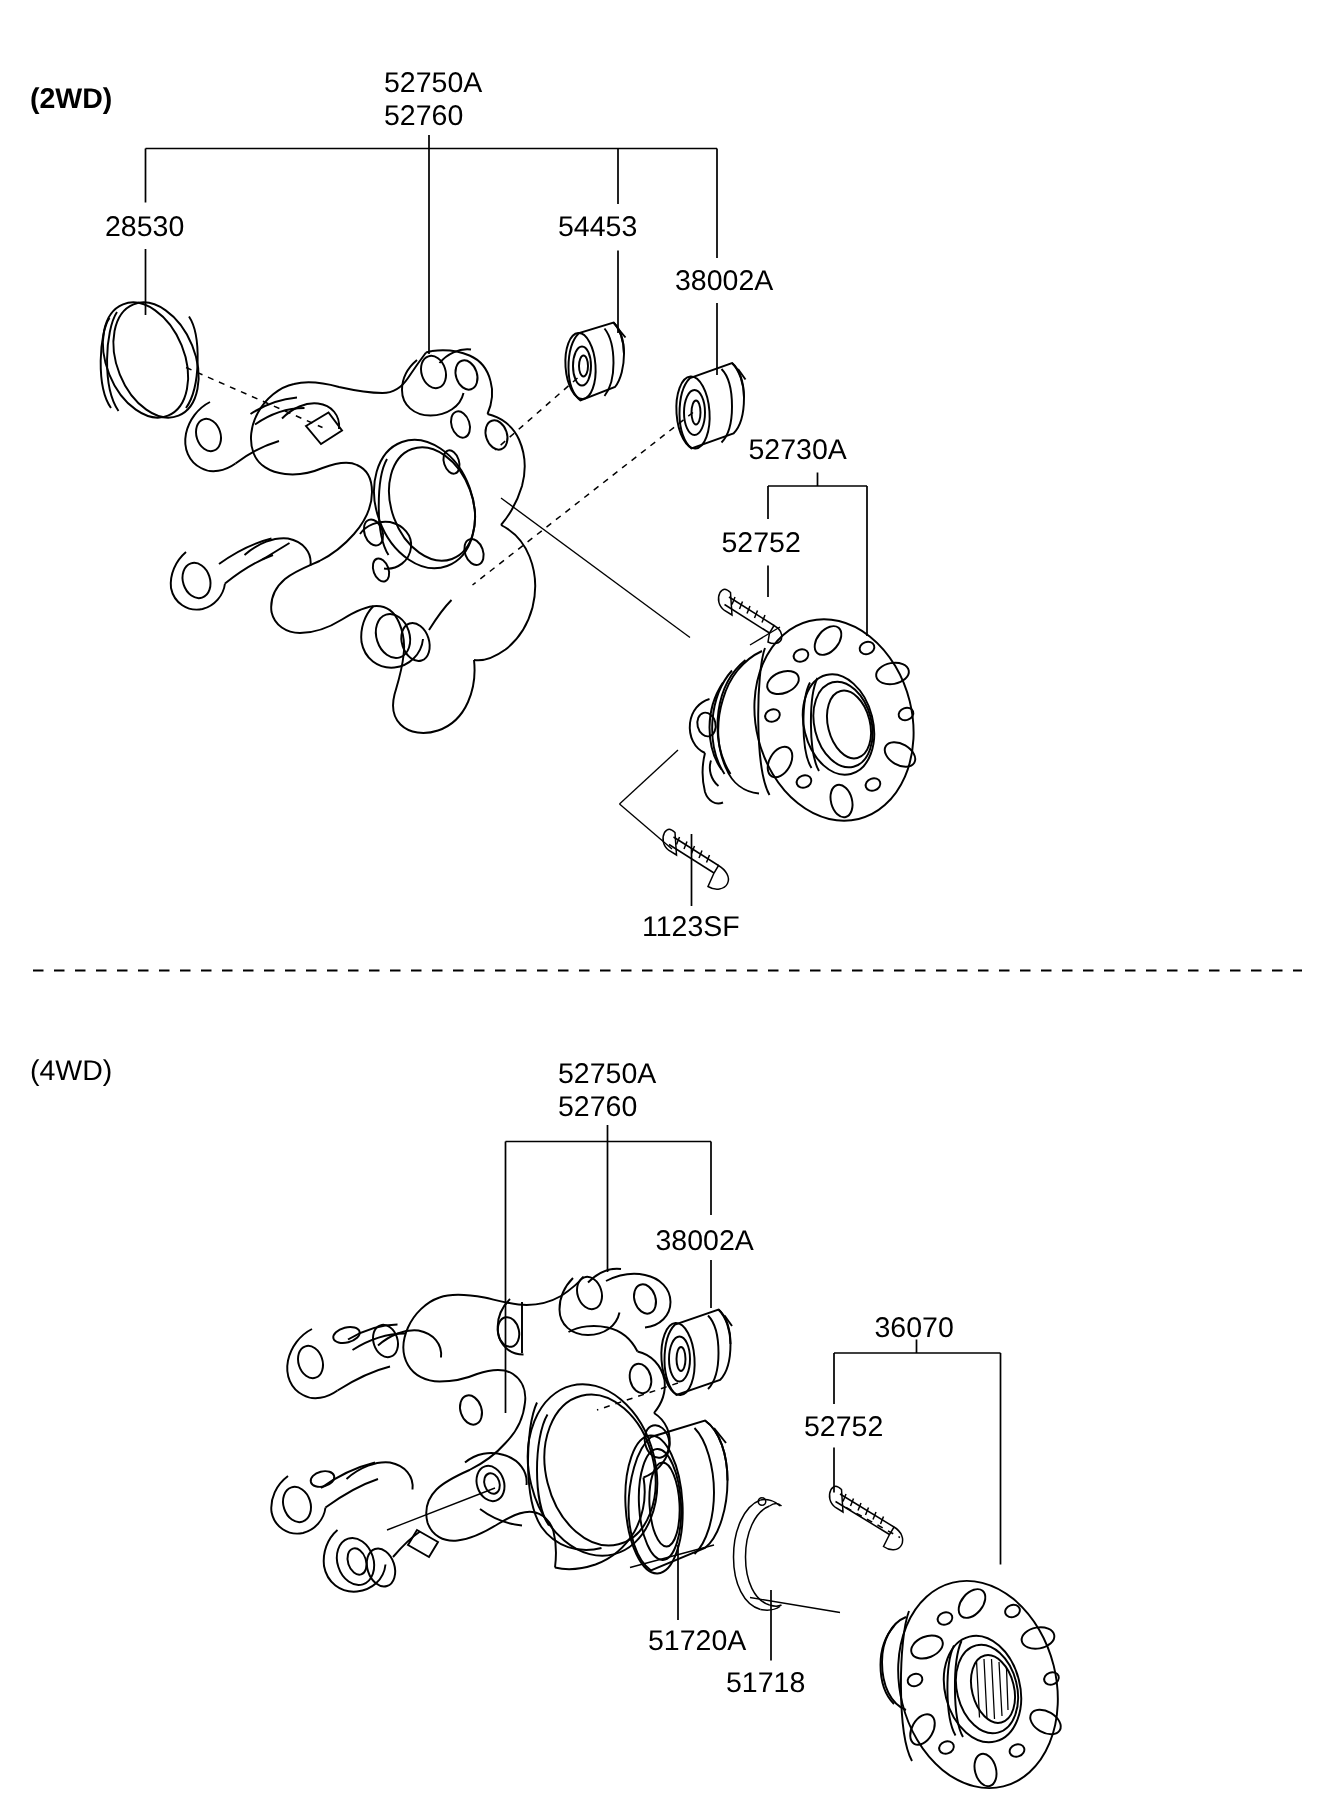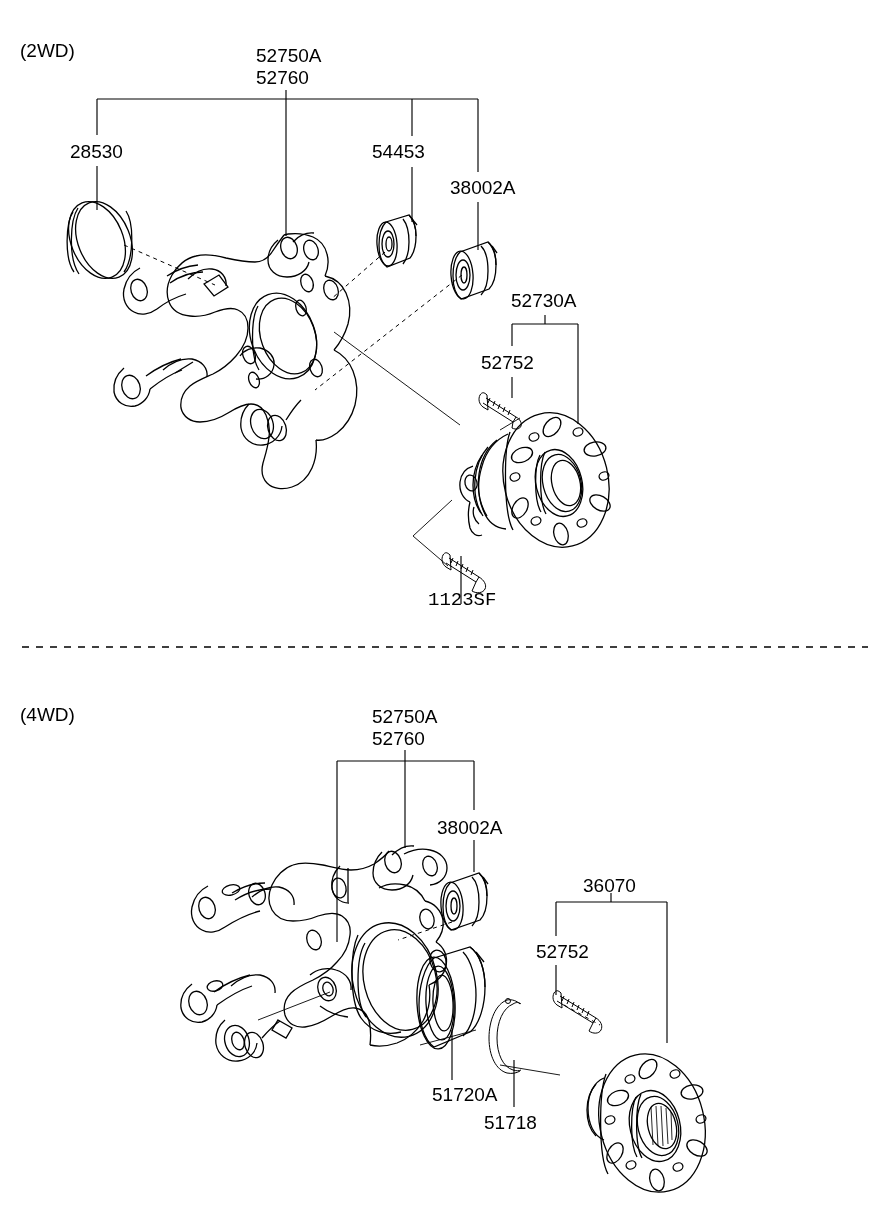--- a/index.html
+++ b/index.html
@@ -28,30 +28,30 @@
   .lead{stroke:#000;stroke-width:1.15;fill:none;}
   .thin{stroke:#000;stroke-width:0.9;fill:none;}
   .dashline{stroke:#000;stroke-width:1.3;fill:none;stroke-dasharray:7 7;}
   .dotlead{stroke:#000;stroke-width:1;fill:none;stroke-dasharray:4 4;}
 </style>
 </head>
 <body>
 
 <div id="sheet">
 
-  <div class="lbl" style="left:20px;top:40px;">(2WD)</div>
+  <div class="lbl" style="left:20px;top:56px;font-weight:bold;">(2WD)</div>
 
   <div class="lbl" style="left:256px;top:45px;">52750A</div>
   <div class="lbl" style="left:256px;top:67px;">52760</div>
   <div class="lbl" style="left:70px;top:141px;">28530</div>
   <div class="lbl" style="left:372px;top:141px;">54453</div>
   <div class="lbl" style="left:450px;top:177px;">38002A</div>
-  <div class="lbl" style="left:511px;top:290px;">52730A</div>
+  <div class="lbl" style="left:499px;top:290px;">52730A</div>
   <div class="lbl" style="left:481px;top:352px;">52752</div>
-  <div class="lbl" style="left:428px;top:590px;font-family:Liberation Mono, monospace;">1123SF</div>
+  <div class="lbl" style="left:428px;top:608px;">1123SF</div>
 
   <div class="lbl" style="left:20px;top:660px;margin-top:44px;">(4WD)</div>
 
   <div class="lbl" style="left:372px;top:706px;">52750A</div>
   <div class="lbl" style="left:372px;top:728px;">52760</div>
   <div class="lbl" style="left:437px;top:817px;">38002A</div>
   <div class="lbl" style="left:583px;top:875px;">36070</div>
   <div class="lbl" style="left:536px;top:941px;">52752</div>
   <div class="lbl" style="left:432px;top:1084px;">51720A</div>
   <div class="lbl" style="left:484px;top:1112px;">51718</div>

